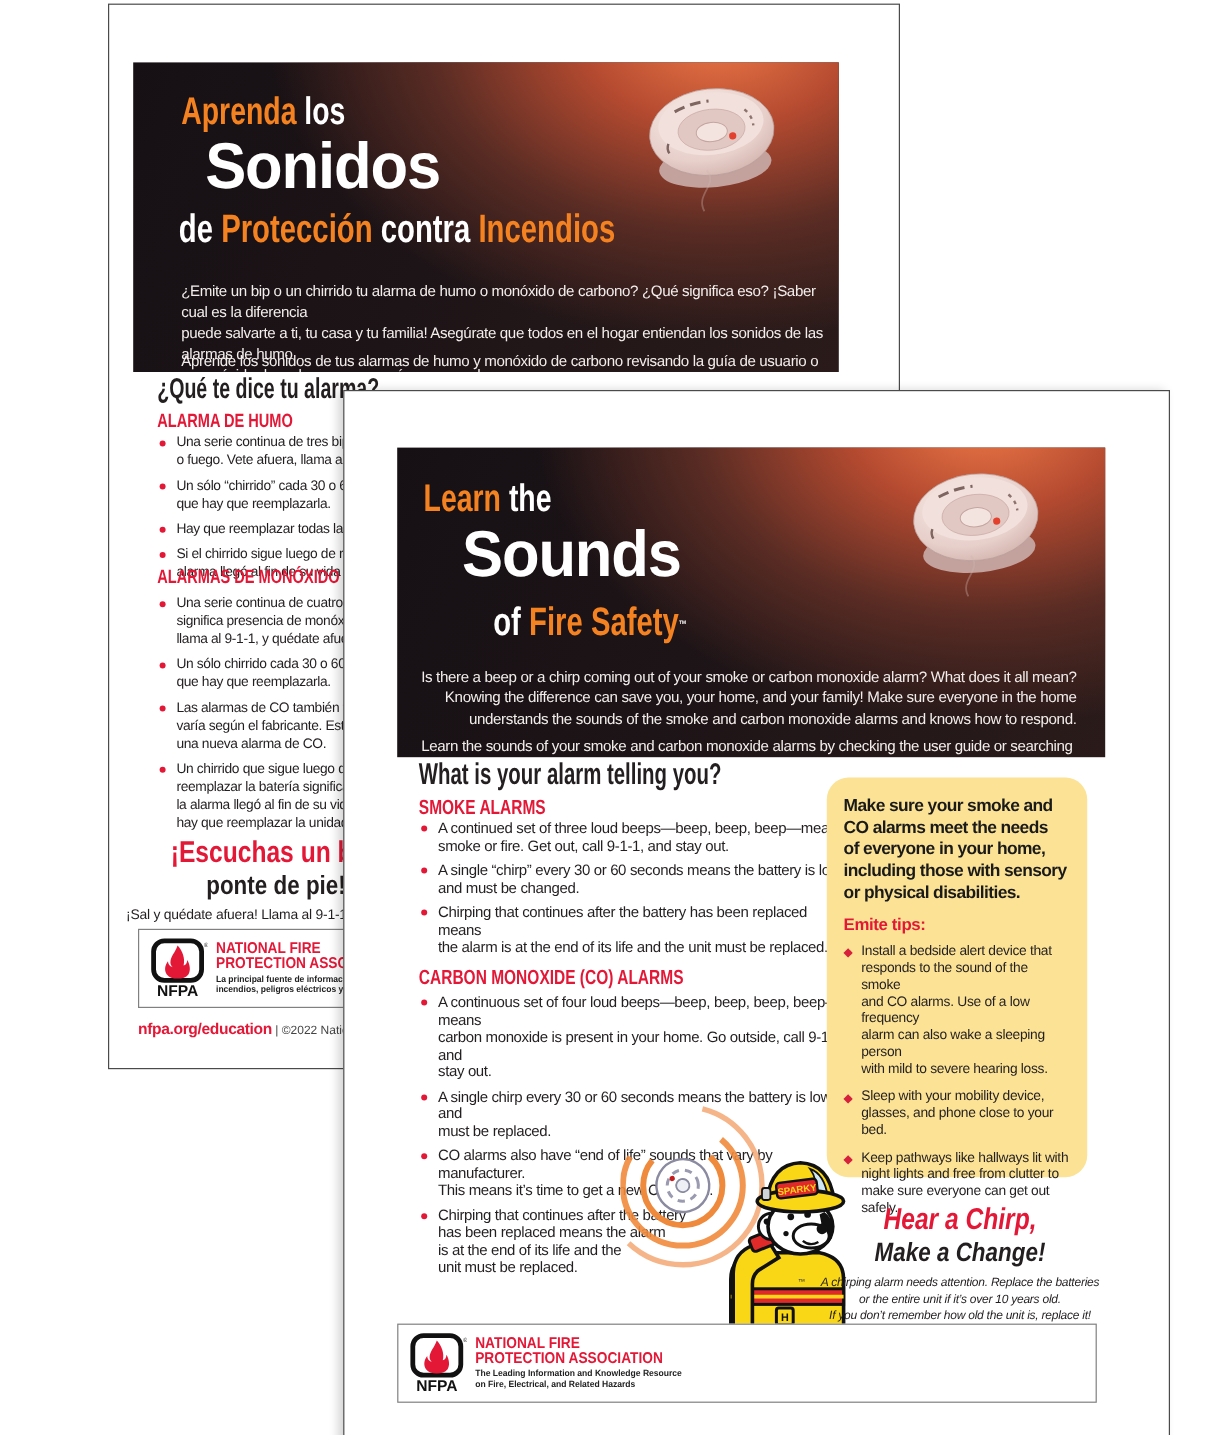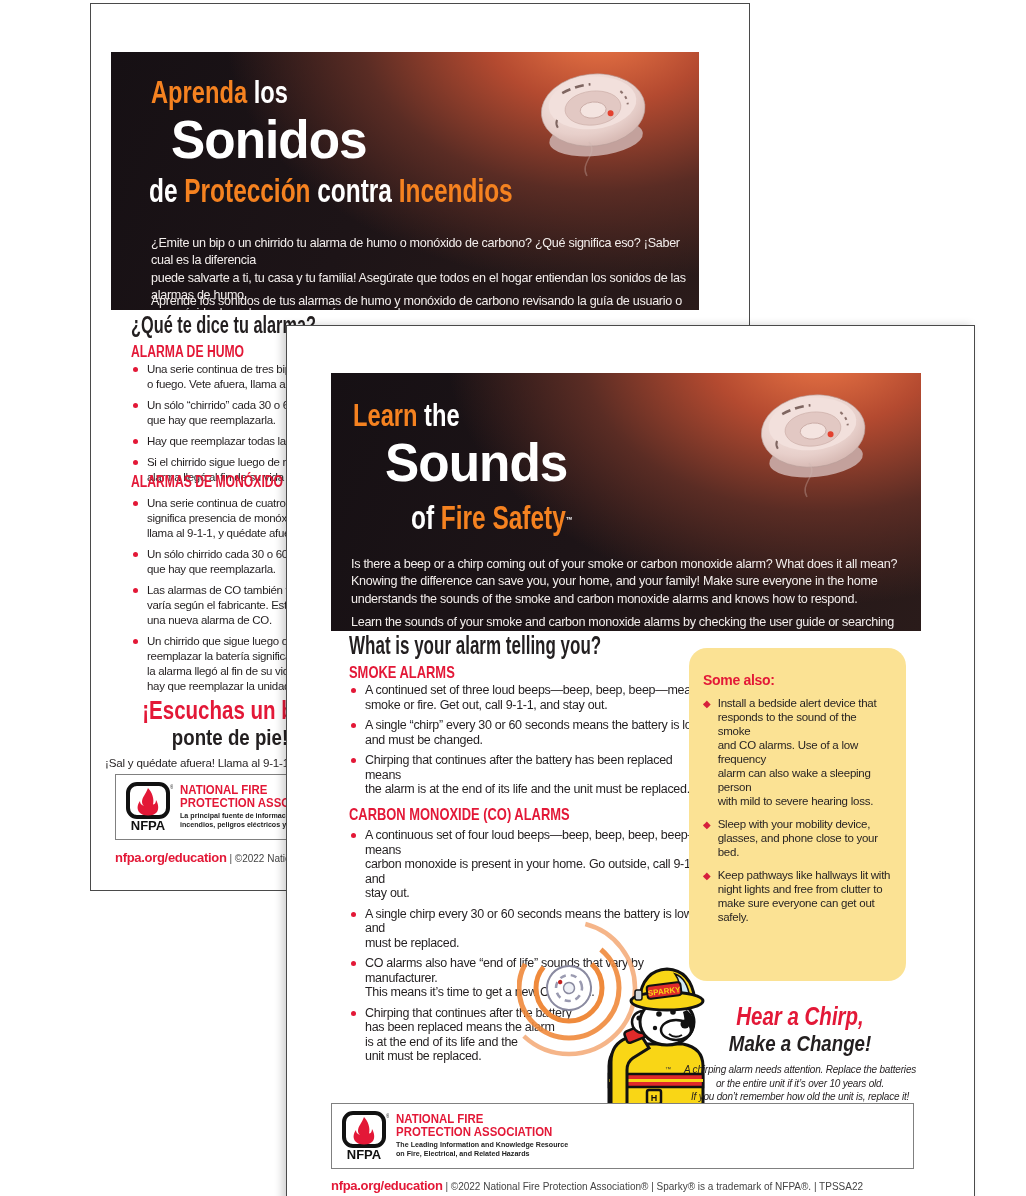--- a/index.html
+++ b/index.html
@@ -23,21 +23,21 @@
   .hero .t3{font-size:33px;transform:scaleX(.74);}
   .page-es .t1{left:40px;top:24px;}
   .page-es .t2{left:60px;top:60px;}
   .page-es .t3{left:38px;top:122px;}
   .page-en .t1{left:22px;top:26px;}
   .page-en .t2{left:54px;top:62px;}
   .page-en .t3{left:80px;top:128px;}
   .tm{font-size:9px;vertical-align:6px;letter-spacing:0;}
   .intro{position:absolute;left:40px;font-size:12.6px;line-height:17.5px;letter-spacing:-0.3px;
          white-space:pre-line;color:#f3eeec;font-weight:400;}
-  .page-en .intro{left:20px;}
+  .page-en .intro{left:20px;text-align:right;}
   .intro.p1{top:170px;}
   .intro.p2{top:228px;}
 
   
   .detector{position:absolute;left:408px;top:6px;}
 
   
   .bhead{position:absolute;font-weight:700;color:#231f20;white-space:nowrap;
          transform-origin:0 0;transform:scaleX(.68);line-height:1;}
   .shead{position:absolute;font-weight:700;color:#E31837;white-space:nowrap;
@@ -276,21 +276,26 @@
         <li>
           <span class="bdot"></span>
           <span class="btxt">Chirping that continues after the battery
 has been replaced means the alarm
 is at the end of its life and the
 unit must be replaced.</span>
         </li>
       </ul>
 
     <aside class="tipsbox">
-      <div class="ttitle">Some also:</div>
+      <div class="thead">Make sure your smoke and
+CO alarms meet the needs
+of everyone in your home,
+including those with sensory
+or physical disabilities.</div>
+      <div class="ttitle">Emite tips:</div>
       <ul class="tlist">
           <li>
             <span class="dmd">◆</span>
             <span class="ttxt">Install a bedside alert device that
 responds to the sound of the smoke
 and CO alarms. Use of a low frequency
 alarm can also wake a sleeping person
 with mild to severe hearing loss.</span>
           </li>
           <li>
@@ -372,18 +377,14 @@
         <rect x="3" y="3" width="40" height="33" rx="9" fill="#fff" stroke="#111" stroke-width="4"></rect>
         <path d="M23 7 C21 13 17 16 17 21 C17 23 18 24 19 25 C16 24 15 22 15 20 C12 24 12 28 14 31 C16 33.5 19 34.5 23 34.5 C27 34.5 30 33.5 32 31 C34 28 33.5 23 31 19 C31 22 29.5 23.5 28 23.5 C29.5 18 27 11 23 7 Z" fill="#E31837"></path>
         <text x="23" y="49" text-anchor="middle" font-family="Liberation Sans, sans-serif" font-weight="bold" font-size="13" fill="#111">NFPA</text>
         <text x="45" y="8" font-size="5" fill="#111">®</text>
       </svg>
       <div class="org o1">NATIONAL FIRE</div>
       <div class="org o2">PROTECTION ASSOCIATION</div>
       <div class="tagline">The Leading Information and Knowledge Resource
 on Fire, Electrical, and Related Hazards</div>
     </div>
-    <div class="bottomline">
-      <span class="lnk">nfpa.org/education</span>
-      <span class="sep">|  ©2022 National Fire Protection Association®  |  Sparky® is a trademark of NFPA®.  |  TPSSA22</span>
-    </div>
   </section>
 </div>
 
 </body></html>

